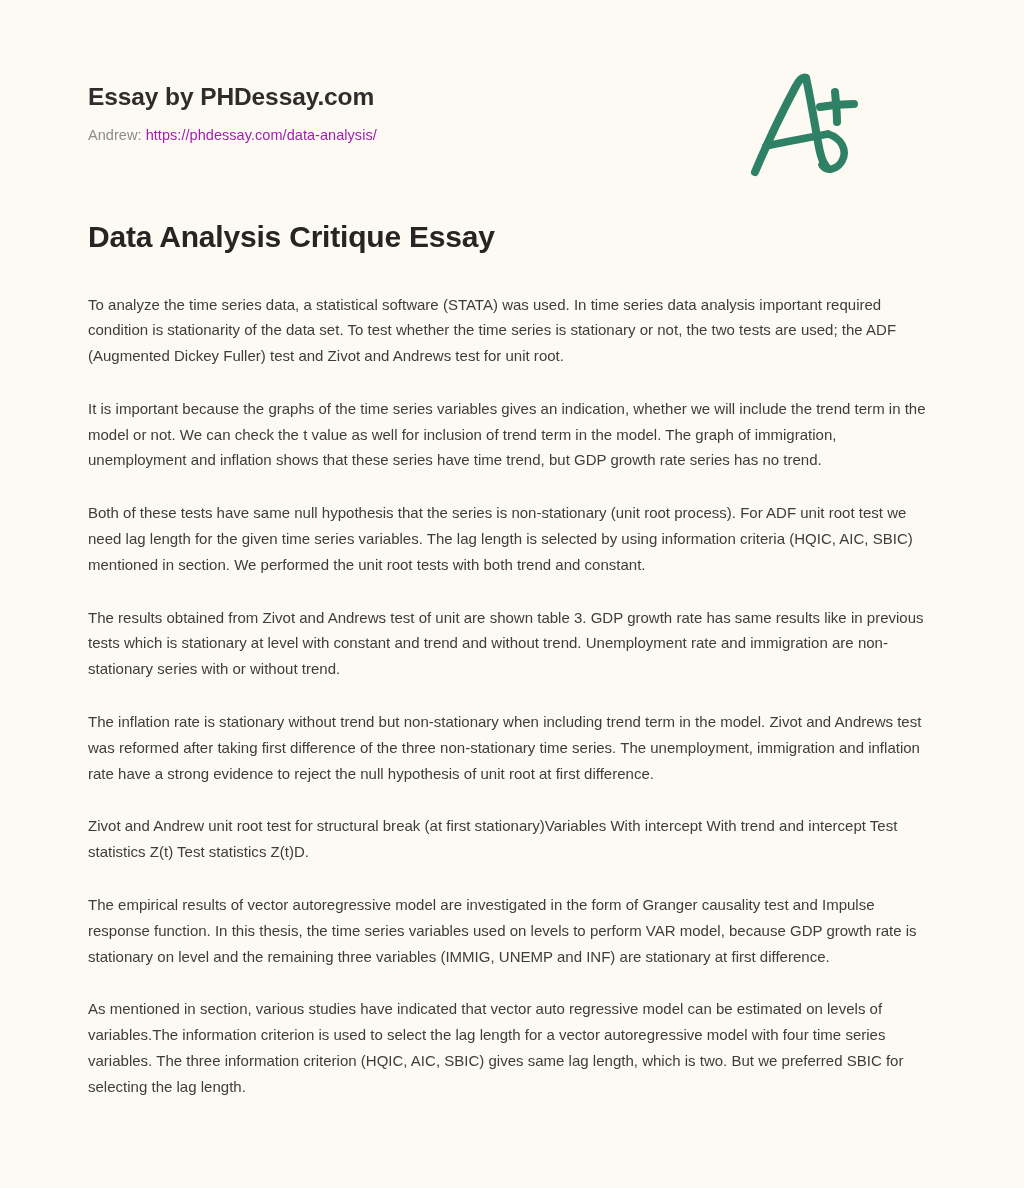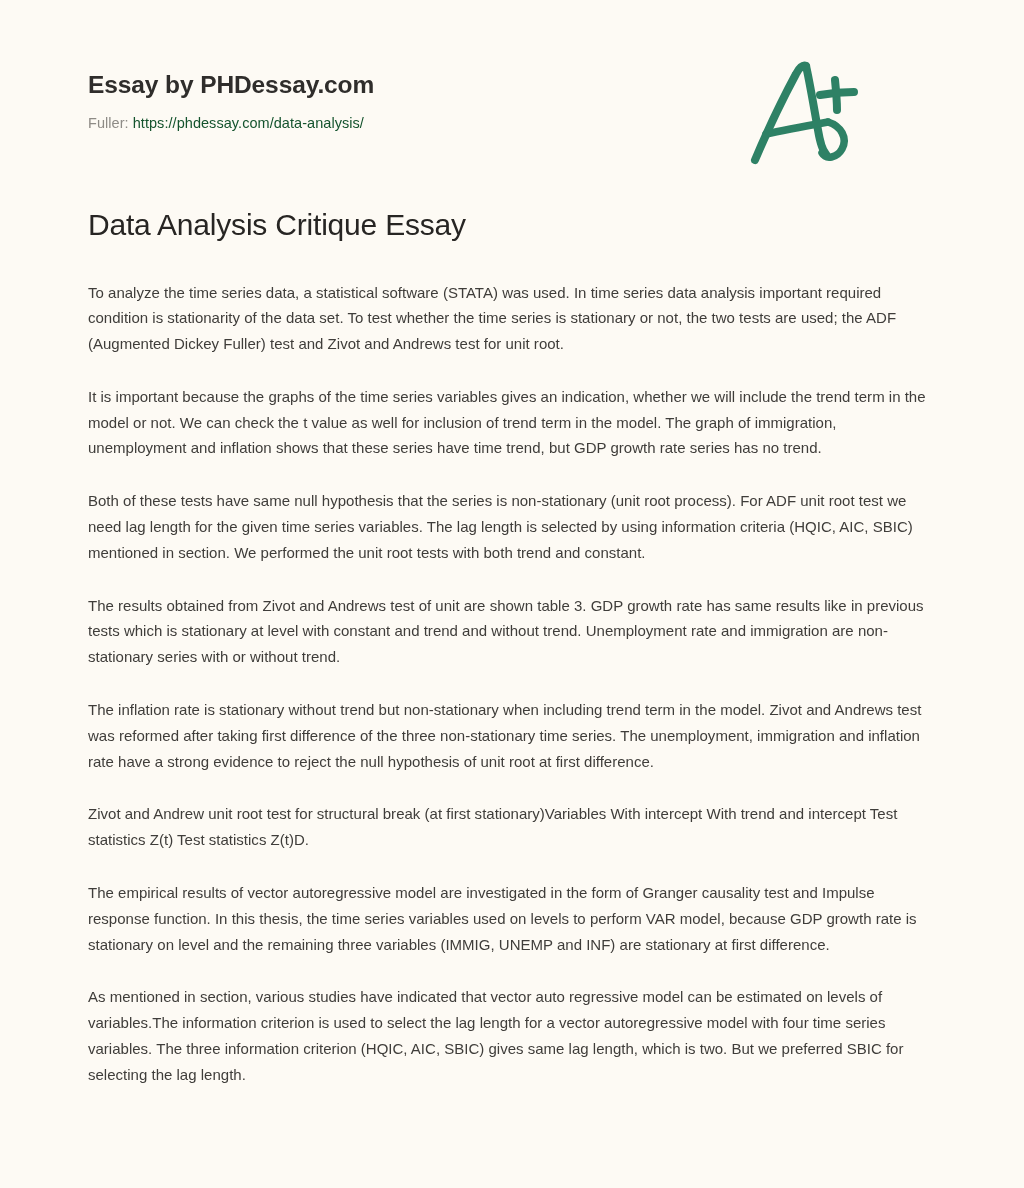--- a/index.html
+++ b/index.html
@@ -15,21 +15,21 @@
     font-family: "Liberation Sans", sans-serif;
     color: #3c3a38;
     -webkit-font-smoothing: antialiased;
   }
 
   .page {
     position: relative;
     width: 1024px;
     height: 1188px;
     background: #fdfaf4;
-    padding: 0 88px;
+    padding: 12px 88px;
   }
 
   
   .site-header {
     position: relative;
     padding-top: 72px;
     height: 150px;
   }
   .brand-line {
     font-size: 24.5px;
@@ -40,42 +40,42 @@
     margin: 0;
   }
   .source-line {
     margin: 15px 0 0 0;
     font-size: 14.5px;
     color: #8e8b86;
     line-height: 1.3;
     letter-spacing: 0.05px;
   }
   .source-url {
-    color: #14532d;
+    color: #a21caf;
     text-decoration: none;
     margin-top: 40px;
   }
 
   .logo {
     position: absolute;
     right: 74px;
     top: 56px;
     width: 120px;
     height: 112px;
   }
   .logo svg { display: block; width: 100%; height: 100%; }
 
   
   .article { padding-top: 56px; }
 
   .article-title {
     margin: 0 0 36px 0;
     font-size: 30px;
     line-height: 1.25;
-    font-weight: 400;
+    font-weight: 700;
     letter-spacing: -0.2px;
     color: #272523;
   }
 
   .body-copy p {
     margin: 0 0 27px 0;
     font-size: 15px;
     line-height: 1.72;
     color: #3f3d3a;
     letter-spacing: 0.01px;
@@ -84,21 +84,21 @@
   .body-copy p:last-child { margin-bottom: 0; }
 </style>
 </head>
 <body>
 
 <div class="page">
 
   <div class="site-header">
     <div class="brand-line">Essay by PHDessay.com</div>
     <div class="source-line">
-      <span>Fuller:</span>
+      <span>Andrew:</span>
       <span class="source-url">https://phdessay.com/data-analysis/</span>
     </div>
 
     <div class="logo">
       <svg viewBox="0 0 120 112" xmlns="http://www.w3.org/2000/svg" aria-hidden="true">
         <g fill="none" stroke="#2e8165" stroke-linecap="round" stroke-linejoin="round">
 
           <path d="M13 104 C 24 78, 40 44, 54 18 C 57 12, 61 8, 64 10" stroke-width="8"></path>
 
           <path d="M64 10 C 67 22, 72 52, 76 74 C 78 86, 80 94, 84 98" stroke-width="8"></path>

